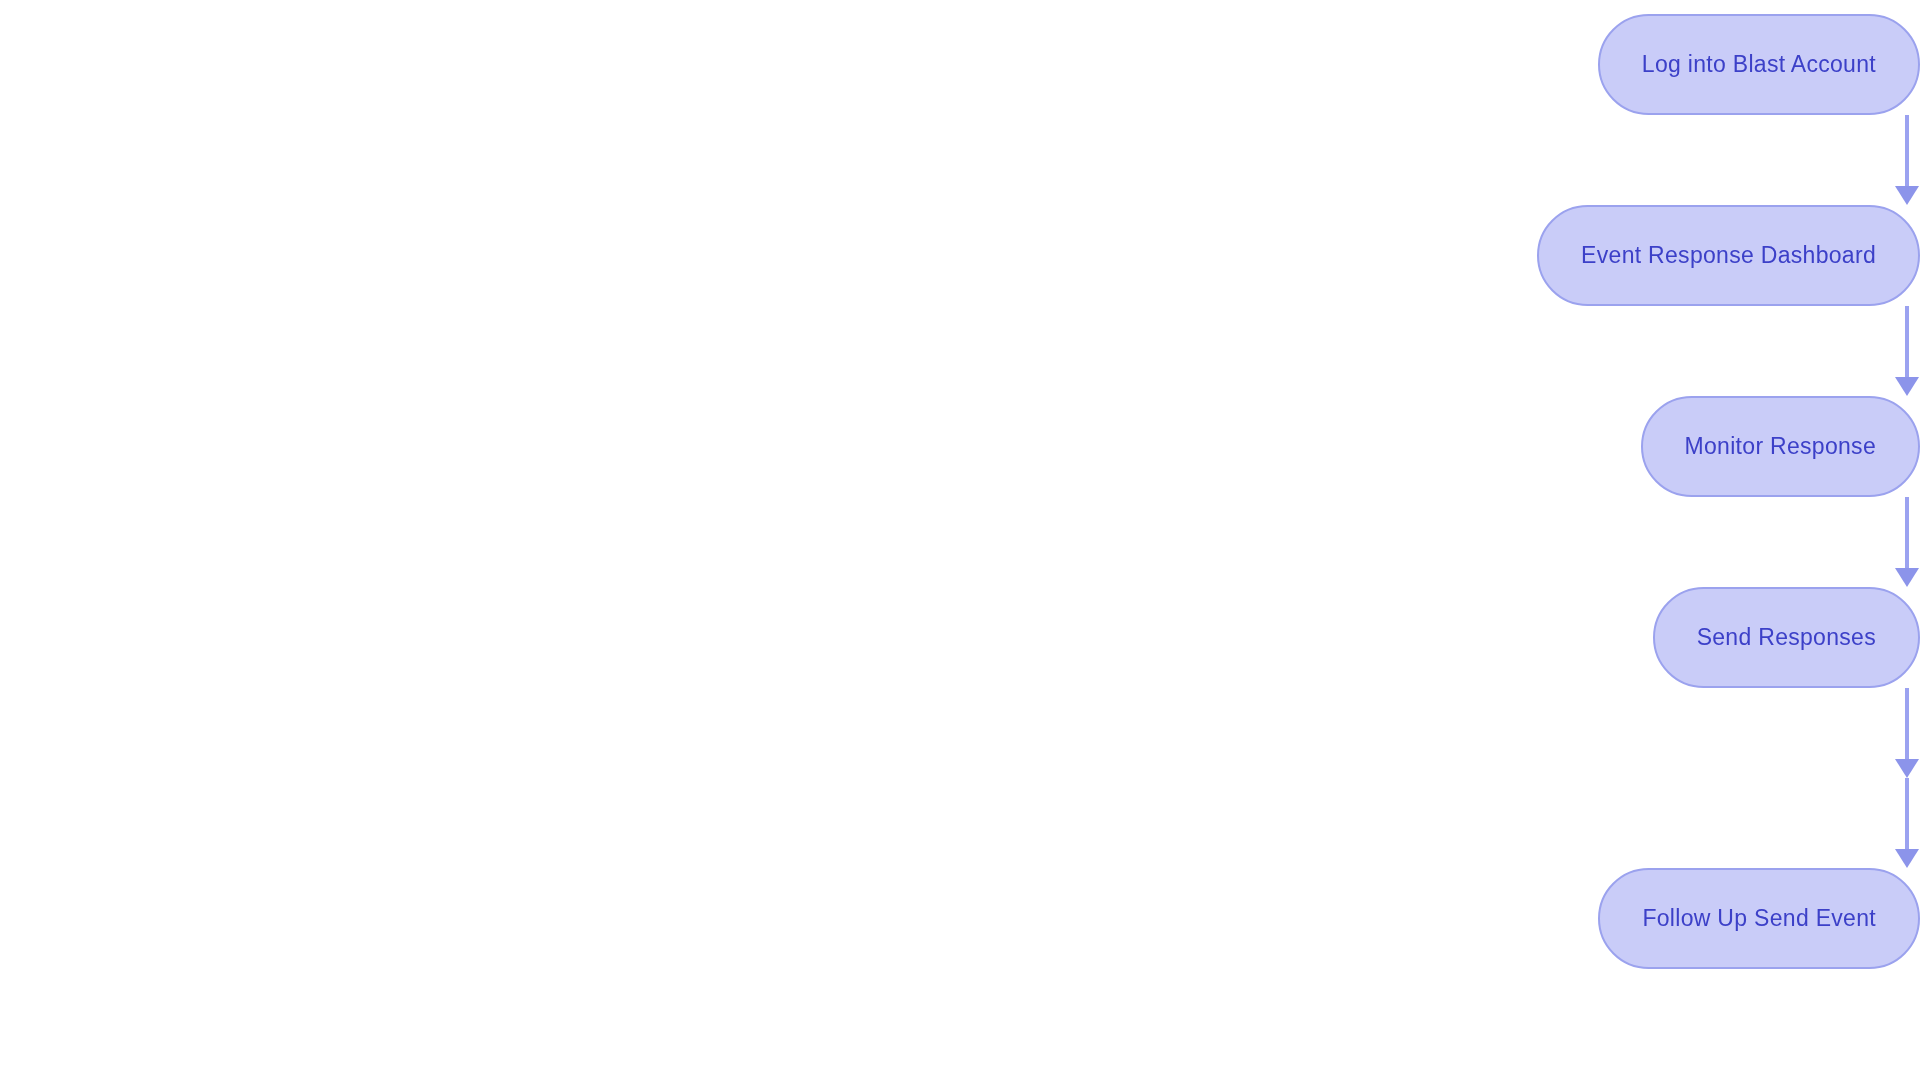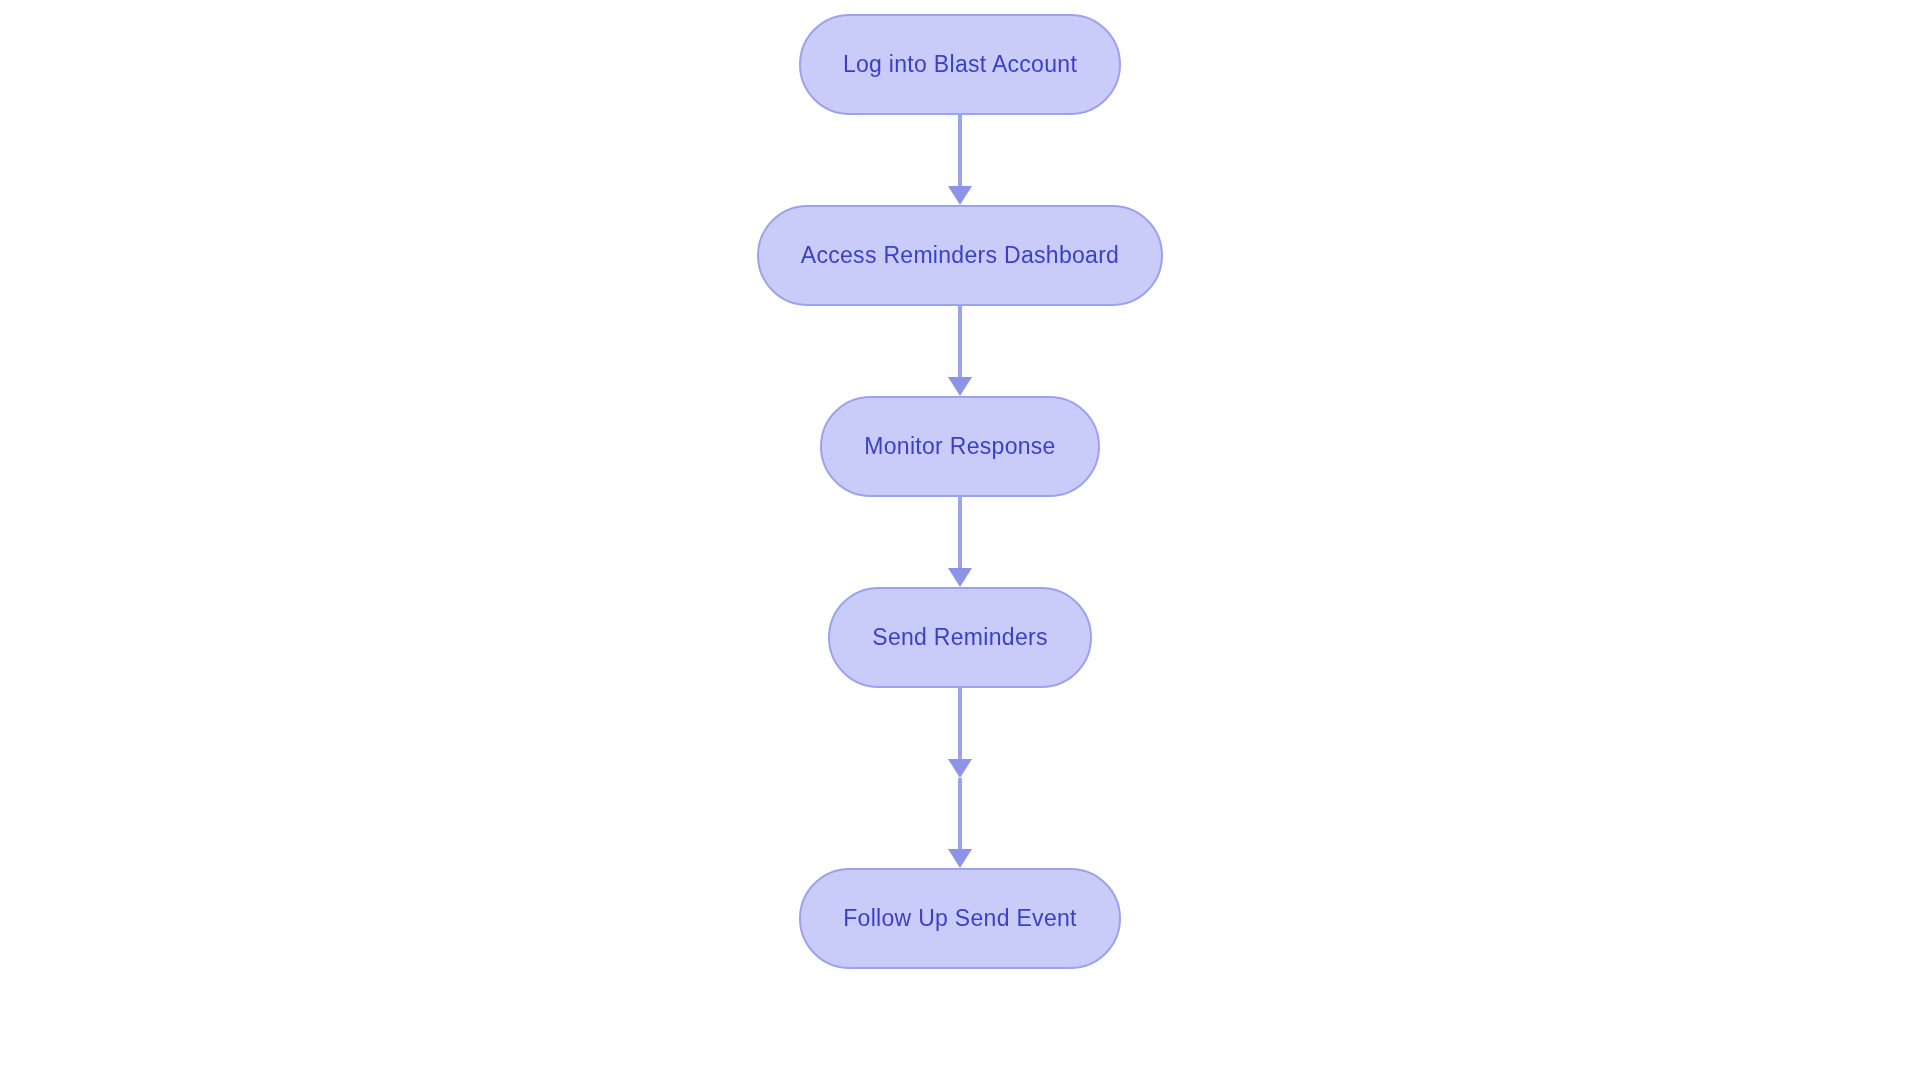--- a/index.html
+++ b/index.html
@@ -15,21 +15,21 @@
     background: var(--page-background);
     font-family: "Liberation Sans", "DejaVu Sans", sans-serif;
   }
   .canvas {
     position: relative;
     width: 1920px;
     height: 1083px;
     background: var(--page-background);
     display: flex;
     flex-direction: column;
-    align-items: center;
+    align-items: flex-end;
     padding-top: 14px;
     overflow: hidden;
   }
   .node {
     height: 101px;
     min-width: 250px;
     padding: 0 42px;
     background: var(--node-fill);
     border: 2px solid var(--node-border);
     border-radius: 50.5px;
@@ -75,39 +75,39 @@
   <div class="node">
     <span class="node-label">Log into Blast Account</span>
   </div>
 
   <div class="connector">
     <div class="line"></div>
     <div class="head"></div>
   </div>
 
   <div class="node">
-    <span class="node-label">Access Reminders Dashboard</span>
+    <span class="node-label">Event Response Dashboard</span>
   </div>
 
   <div class="connector">
     <div class="line"></div>
     <div class="head"></div>
   </div>
 
   <div class="node">
     <span class="node-label">Monitor Response</span>
   </div>
 
   <div class="connector">
     <div class="line"></div>
     <div class="head"></div>
   </div>
 
   <div class="node">
-    <span class="node-label">Send Reminders</span>
+    <span class="node-label">Send Responses</span>
   </div>
 
   <div class="connector">
     <div class="line"></div>
     <div class="head"></div>
   </div>
 
 
   <div class="connector">
     <div class="line"></div>

